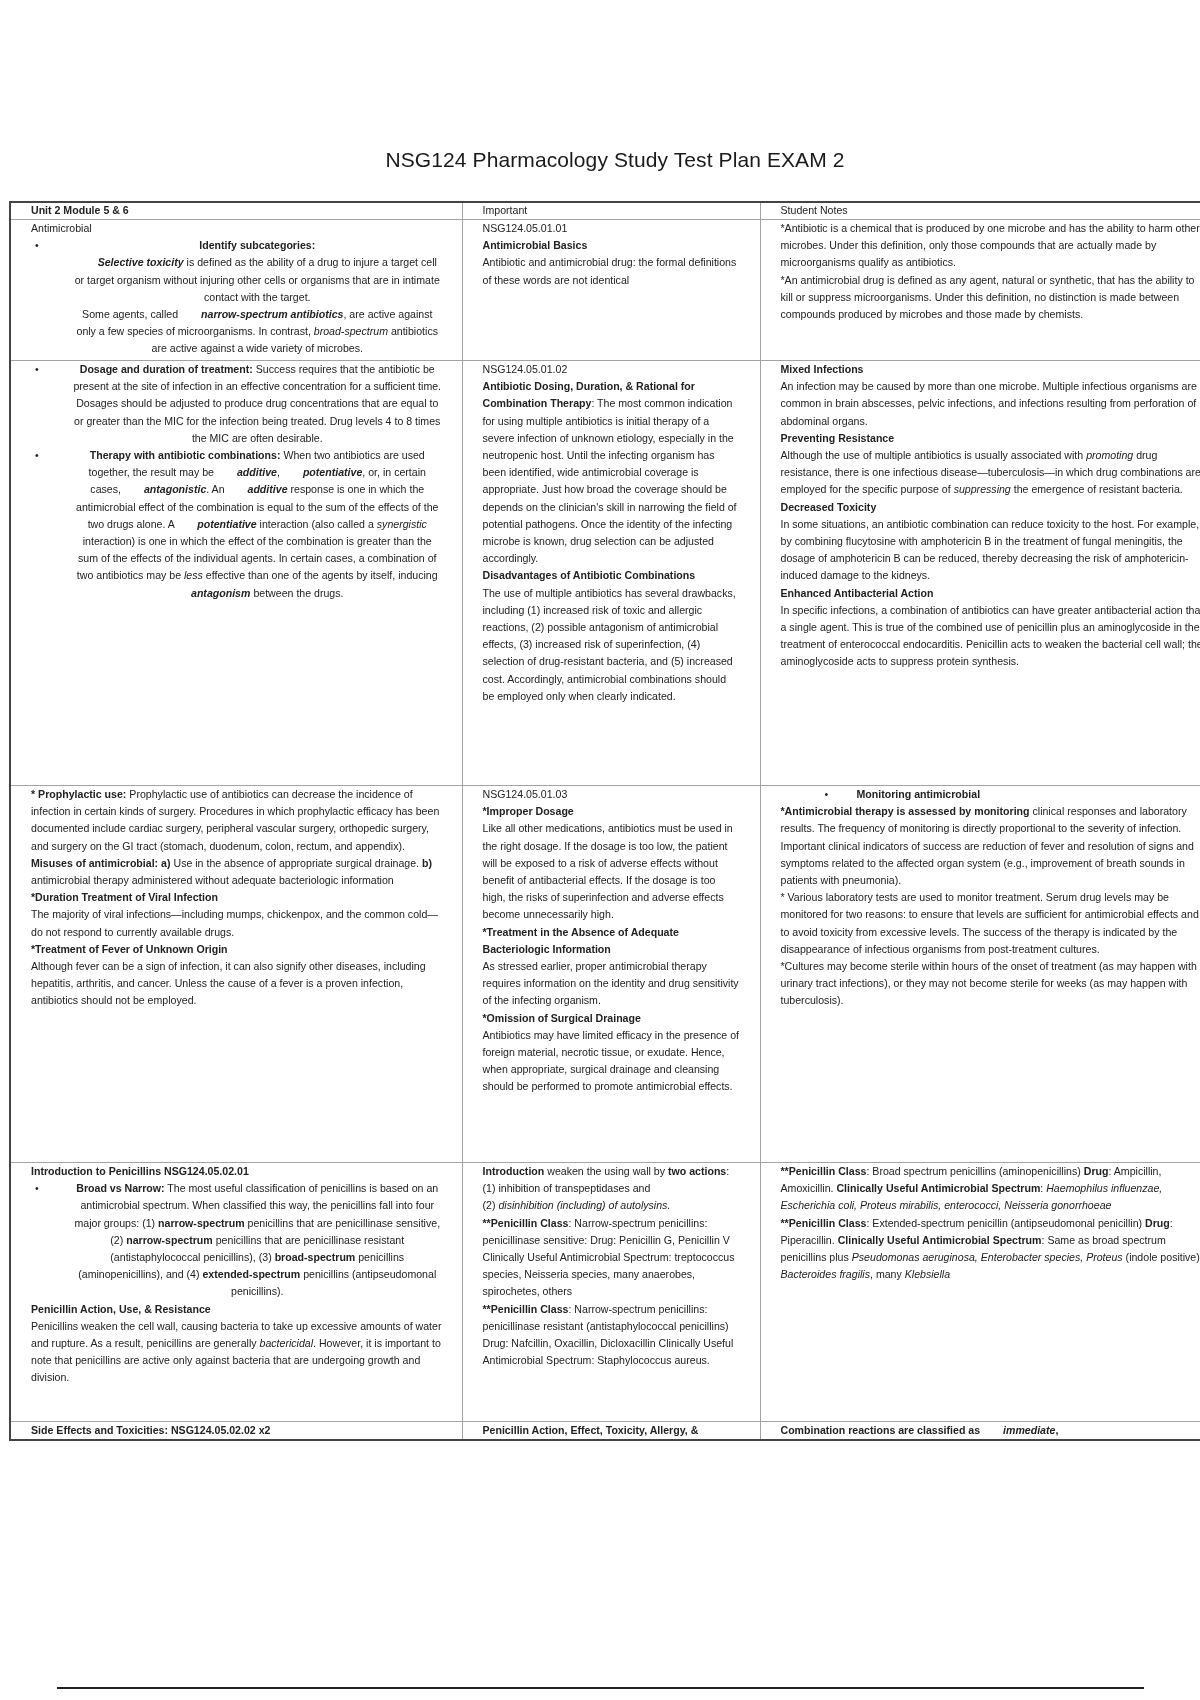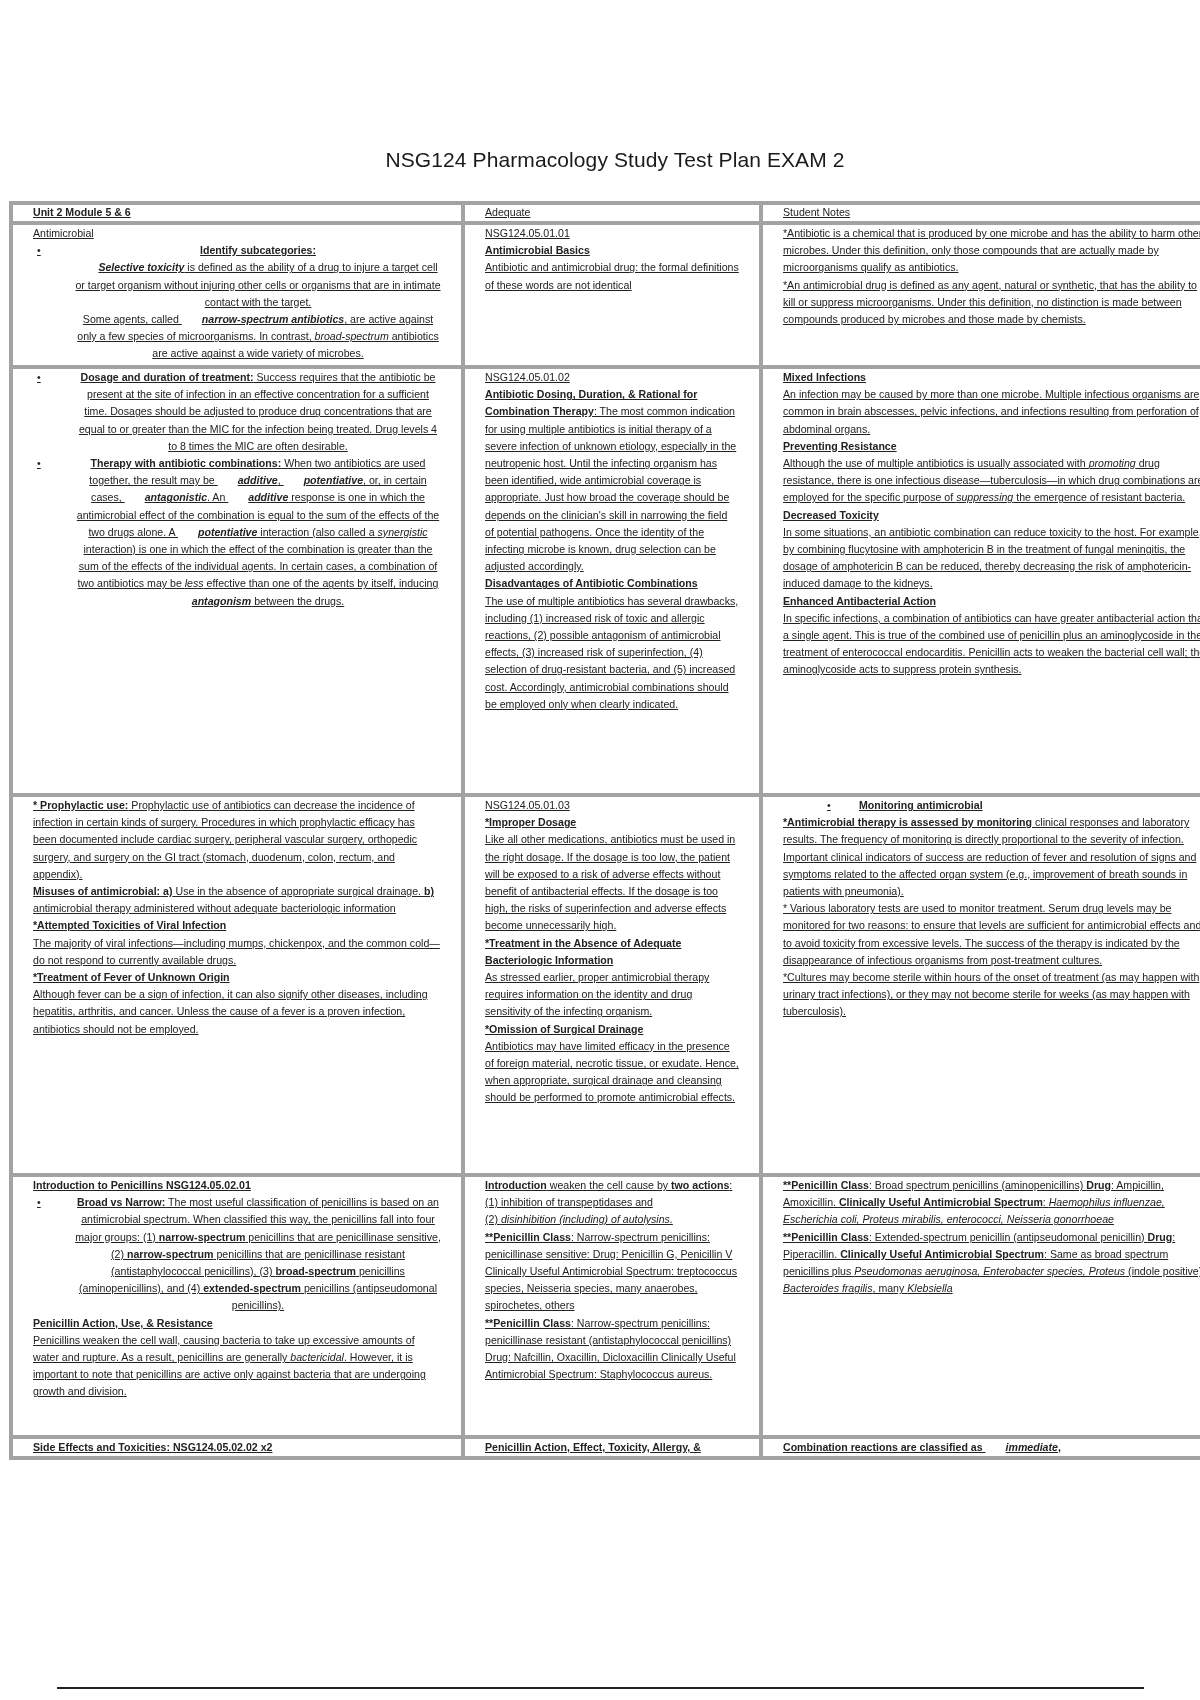--- a/index.html
+++ b/index.html
@@ -10,22 +10,22 @@
   .title {
     position: absolute; top: 148px; left: 0; width: 1230px; text-align: center;
     font-size: 21px; color: #1a1a1a; letter-spacing: 0.1px;
   }
   table.plan {
     position: absolute; top: 201px; left: 9px; width: 1220px;
     border-collapse: collapse; table-layout: fixed;
     font-size: 10.6px; line-height: 17.2px;
   }
   table.plan td, table.plan th {
-    border: 4px solid #a3a3a3; vertical-align: top; padding: 0 20px;
-    text-align: left; font-weight: normal; overflow: hidden; text-decoration: underline;
+    border: 1px solid #a3a3a3; vertical-align: top; padding: 0 20px;
+    text-align: left; font-weight: normal; overflow: hidden;
   }
   table.plan { border: 2px solid #444; }
   col.c1 { width: 452px; }
   col.c2 { width: 298px; }
   col.c3 { width: 470px; }
   th { font-size: 10.6px; height: 16px; line-height: 15px; }
   th.bold { font-weight: bold !important; }
   .b { font-weight: bold; }
   .i { font-style: italic; }
   .bi { font-weight: bold; font-style: italic; margin-left: 20px; }
@@ -50,21 +50,21 @@
 
 <table class="plan">
   <colgroup>
       <col class="c1">
       <col class="c2">
       <col class="c3">
     </colgroup>
   <thead>
     <tr>
       <th class="bold">Unit 2 Module 5 &amp; 6</th>
-      <th>Adequate</th>
+      <th>Important</th>
       <th>Student Notes</th>
     </tr>
   </thead>
   <tbody>
 
     <tr class="r1">
       <td>
         <div>Antimicrobial</div>
         <div class="bul">
           <span class="dot">•</span>
@@ -112,21 +112,21 @@
         <div>In some situations, an antibiotic combination can reduce toxicity to the host. For example, by combining flucytosine with amphotericin B in the treatment of fungal meningitis, the dosage of amphotericin B can be reduced, thereby decreasing the risk of amphotericin-induced damage to the kidneys.</div>
         <div class="b">Enhanced Antibacterial Action</div>
         <div>In specific infections, a combination of antibiotics can have greater antibacterial action than a single agent. This is true of the combined use of penicillin plus an aminoglycoside in the treatment of enterococcal endocarditis. Penicillin acts to weaken the bacterial cell wall; the aminoglycoside acts to suppress protein synthesis.</div>
       </td>
     </tr>
 
     <tr class="r3">
       <td>
         <div><span class="b">* Prophylactic use:</span><span> Prophylactic use of antibiotics can decrease the incidence of infection in certain kinds of surgery. Procedures in which prophylactic efficacy has been documented include cardiac surgery, peripheral vascular surgery, orthopedic surgery, and surgery on the GI tract (stomach, duodenum, colon, rectum, and appendix).</span></div>
         <div><span class="b">Misuses of antimicrobial:</span><span class="b"> a)</span><span> Use in the absence of appropriate surgical drainage. </span><span class="b">b)</span><span> antimicrobial therapy administered without adequate bacteriologic information</span></div>
-        <div class="b">*Attempted Toxicities of Viral Infection</div>
+        <div class="b">*Duration Treatment of Viral Infection</div>
         <div>The majority of viral infections—including mumps, chickenpox, and the common cold—do not respond to currently available drugs.</div>
         <div class="b">*Treatment of Fever of Unknown Origin</div>
         <div>Although fever can be a sign of infection, it can also signify other diseases, including hepatitis, arthritis, and cancer. Unless the cause of a fever is a proven infection, antibiotics should not be employed.</div>
       </td>
       <td>
         <div>NSG124.05.01.03</div>
         <div class="b">*Improper Dosage</div>
         <div>Like all other medications, antibiotics must be used in the right dosage. If the dosage is too low, the patient will be exposed to a risk of adverse effects without benefit of antibacterial effects. If the dosage is too high, the risks of superinfection and adverse effects become unnecessarily high.</div>
         <div class="b">*Treatment in the Absence of Adequate Bacteriologic Information</div>
         <div>As stressed earlier, proper antimicrobial therapy requires information on the identity and drug sensitivity of the infecting organism.</div>
@@ -148,21 +148,21 @@
       <td>
         <div class="b">Introduction to Penicillins NSG124.05.02.01</div>
         <div class="bul">
           <span class="dot">•</span>
           <span class="txt"><span class="b">Broad vs Narrow:</span><span> The most useful classification of penicillins is based on an antimicrobial spectrum. When classified this way, the penicillins fall into four major groups: (1) </span><span class="b">narrow-spectrum</span><span> penicillins that are penicillinase sensitive, (2) </span><span class="b">narrow-spectrum</span><span> penicillins that are penicillinase resistant (antistaphylococcal penicillins), (3) </span><span class="b">broad-spectrum</span><span> penicillins (aminopenicillins), and (4) </span><span class="b">extended-spectrum</span><span> penicillins (antipseudomonal penicillins).</span></span>
         </div>
         <div class="b">Penicillin Action, Use, &amp; Resistance</div>
         <div><span>Penicillins weaken the cell wall, causing bacteria to take up excessive amounts of water and rupture. As a result, penicillins are generally </span><span class="i">bactericidal</span><span>. However, it is important to note that penicillins are active only against bacteria that are undergoing growth and division.</span></div>
       </td>
       <td>
-        <div><span class="b">Introduction</span><span> weaken the cell cause by </span><span class="b">two actions</span><span>:</span></div>
+        <div><span class="b">Introduction</span><span> weaken the using wall by </span><span class="b">two actions</span><span>:</span></div>
         <div>(1) inhibition of transpeptidases and</div>
         <div><span>(2) </span><span class="i">disinhibition (including) of autolysins.</span></div>
         <div><span class="b">**Penicillin Class</span><span>: Narrow-spectrum penicillins: penicillinase sensitive: Drug: Penicillin G, Penicillin V Clinically Useful Antimicrobial Spectrum: treptococcus species, Neisseria species, many anaerobes, spirochetes, others</span></div>
         <div><span class="b">**Penicillin Class</span><span>: Narrow-spectrum penicillins: penicillinase resistant (antistaphylococcal penicillins) Drug: Nafcillin, Oxacillin, Dicloxacillin Clinically Useful Antimicrobial Spectrum: Staphylococcus aureus.</span></div>
       </td>
       <td>
         <div><span class="b">**Penicillin Class</span><span>: Broad spectrum penicillins (aminopenicillins) </span><span class="b">Drug</span><span>: Ampicillin, Amoxicillin. </span><span class="b">Clinically Useful Antimicrobial Spectrum</span><span>: </span><span class="i">Haemophilus influenzae, Escherichia coli, Proteus mirabilis, enterococci, Neisseria gonorrhoeae</span></div>
         <div><span class="b">**Penicillin Class</span><span>: Extended-spectrum penicillin (antipseudomonal penicillin) </span><span class="b">Drug</span><span>: Piperacillin. </span><span class="b">Clinically Useful Antimicrobial Spectrum</span><span>: Same as broad spectrum penicillins plus </span><span class="i">Pseudomonas aeruginosa, Enterobacter species, Proteus</span><span> (indole positive), </span><span class="i">Bacteroides fragilis</span><span>, many </span><span class="i">Klebsiella</span></div>
       </td>
     </tr>

